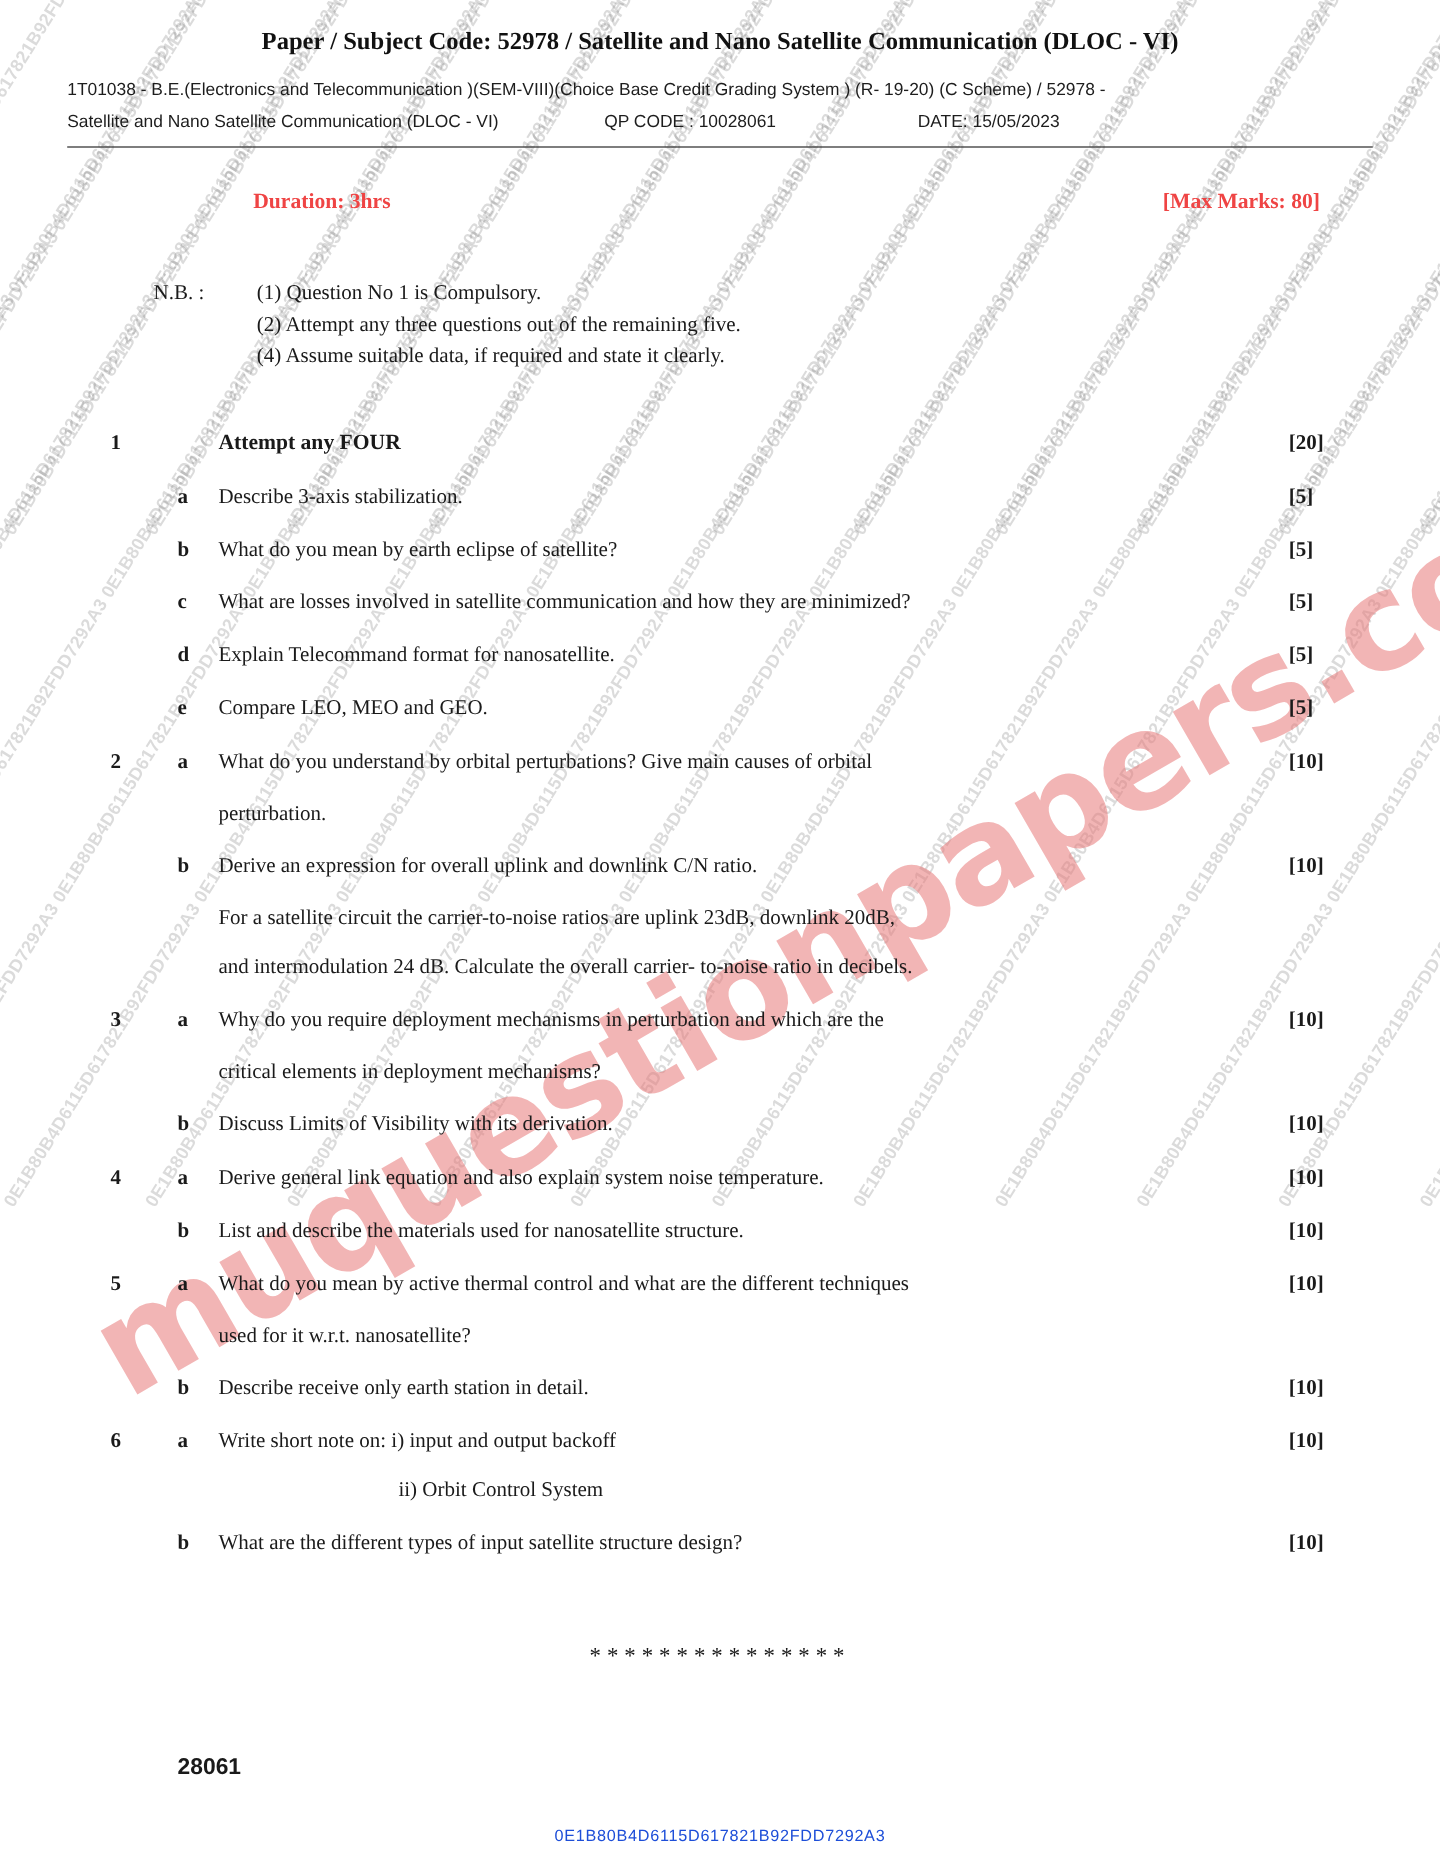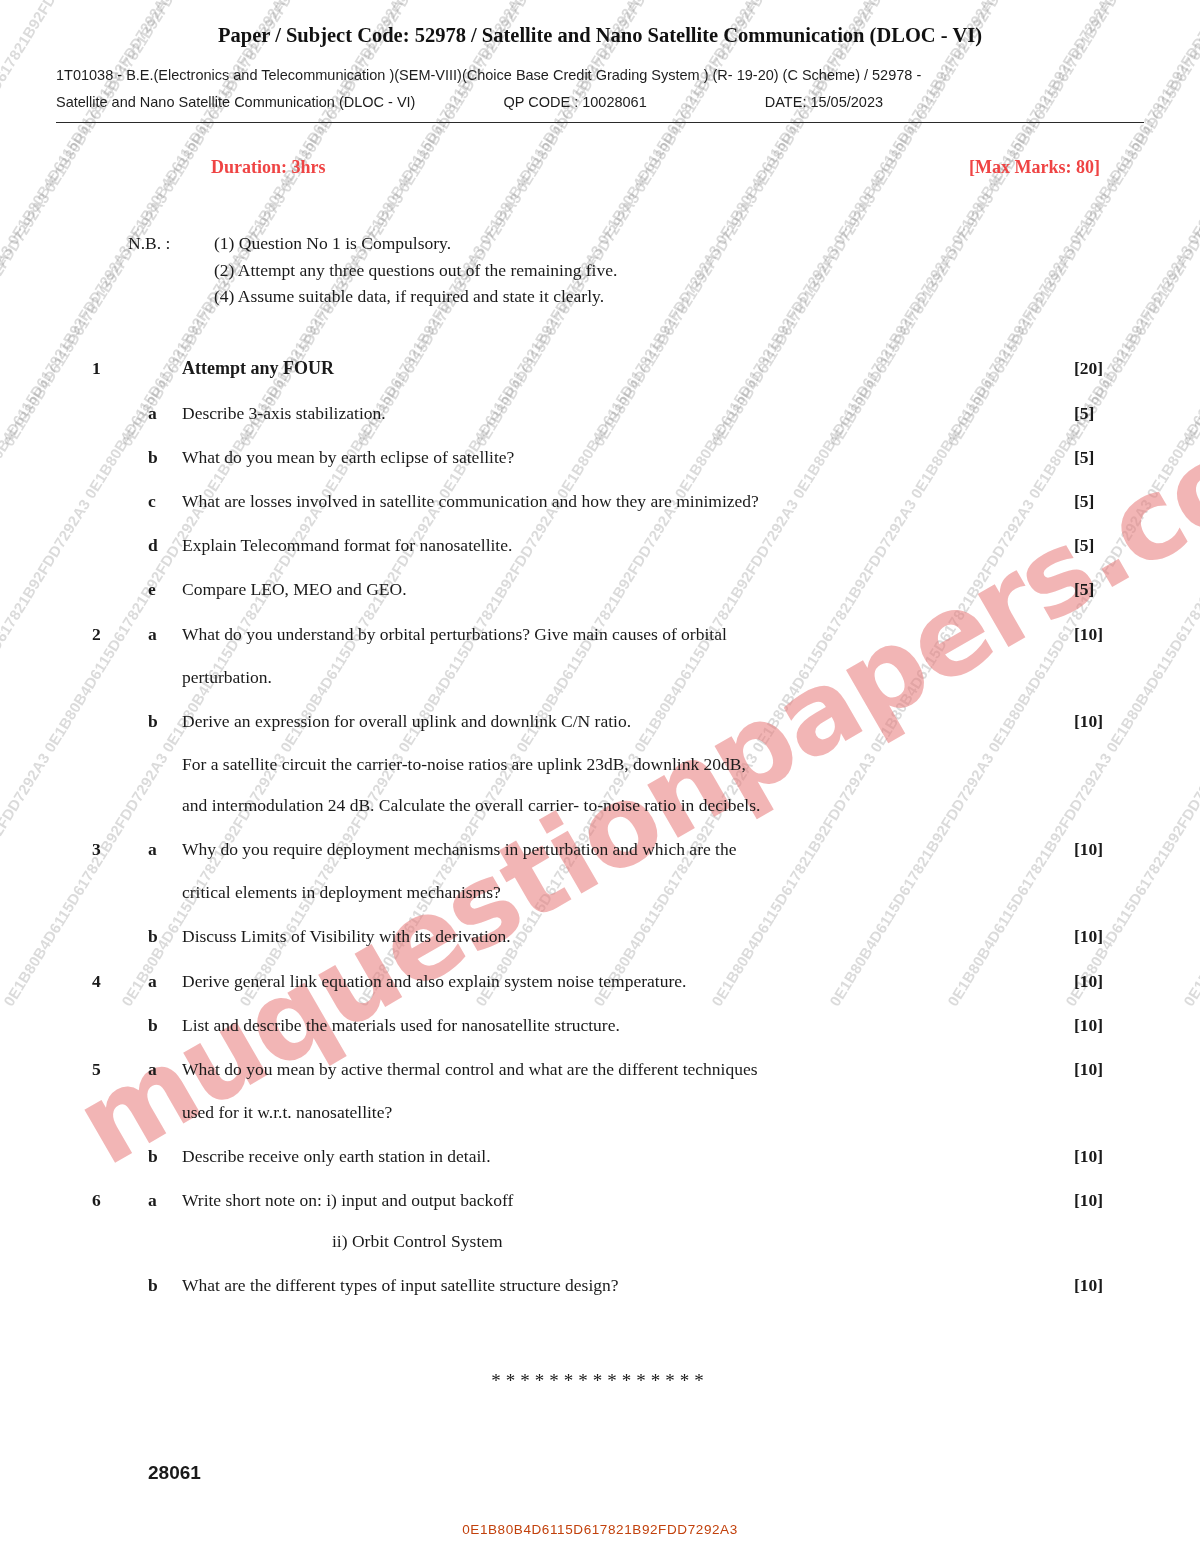--- a/index.html
+++ b/index.html
@@ -172,21 +172,21 @@
 
   .bottom-hash {
     position: absolute;
     left: 0;
     right: 0;
     bottom: 16px;
     text-align: center;
     font-family: "Liberation Sans", sans-serif;
     font-size: 13.5px;
     letter-spacing: 0.6px;
-    color: #c2410c;
+    color: #1d4ed8;
     z-index: 2;
   }
 </style>
 </head>
 <body>
 
 <div class="wm-layer" id="wm-layer">
     <div class="wm-code" style="left: -472px; top: 440px;">0E1B80B4D6115D617821B92FDD7292A3   0E1B80B4D6115D617821B92FDD7292A3   0E1B80B4D6115D617821B92FDD7292A3   0E1B80B4D6115D617821B92FDD7292A3   0E1B80B4D6115D617821B92FDD7292A3   0E1B80B4D6115D617821B92FDD7292A3   </div>
     <div class="wm-code" style="left: -472px; top: 1000px;">0E1B80B4D6115D617821B92FDD7292A3   0E1B80B4D6115D617821B92FDD7292A3   0E1B80B4D6115D617821B92FDD7292A3   0E1B80B4D6115D617821B92FDD7292A3   0E1B80B4D6115D617821B92FDD7292A3   0E1B80B4D6115D617821B92FDD7292A3   </div>
     <div class="wm-code" style="left: -354px; top: 440px;">0E1B80B4D6115D617821B92FDD7292A3   0E1B80B4D6115D617821B92FDD7292A3   0E1B80B4D6115D617821B92FDD7292A3   0E1B80B4D6115D617821B92FDD7292A3   0E1B80B4D6115D617821B92FDD7292A3   0E1B80B4D6115D617821B92FDD7292A3   </div>

